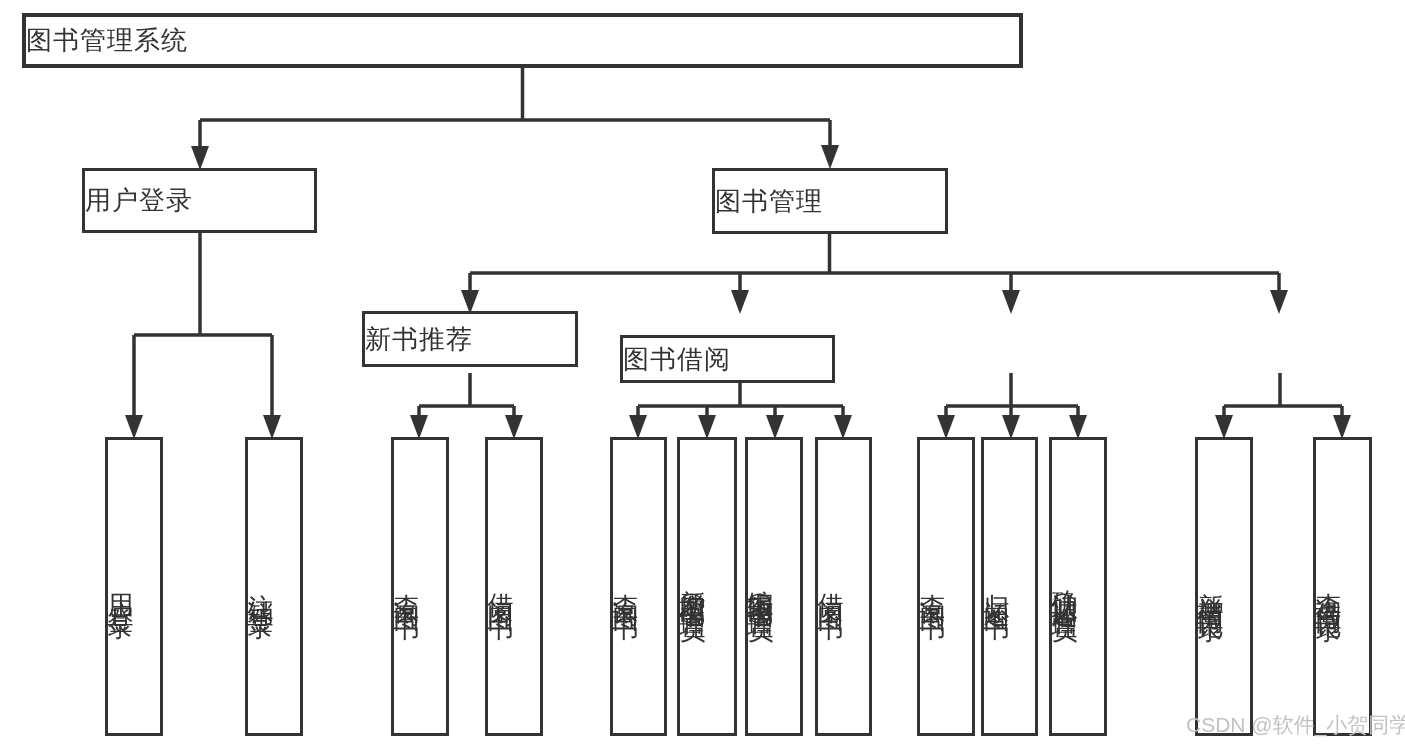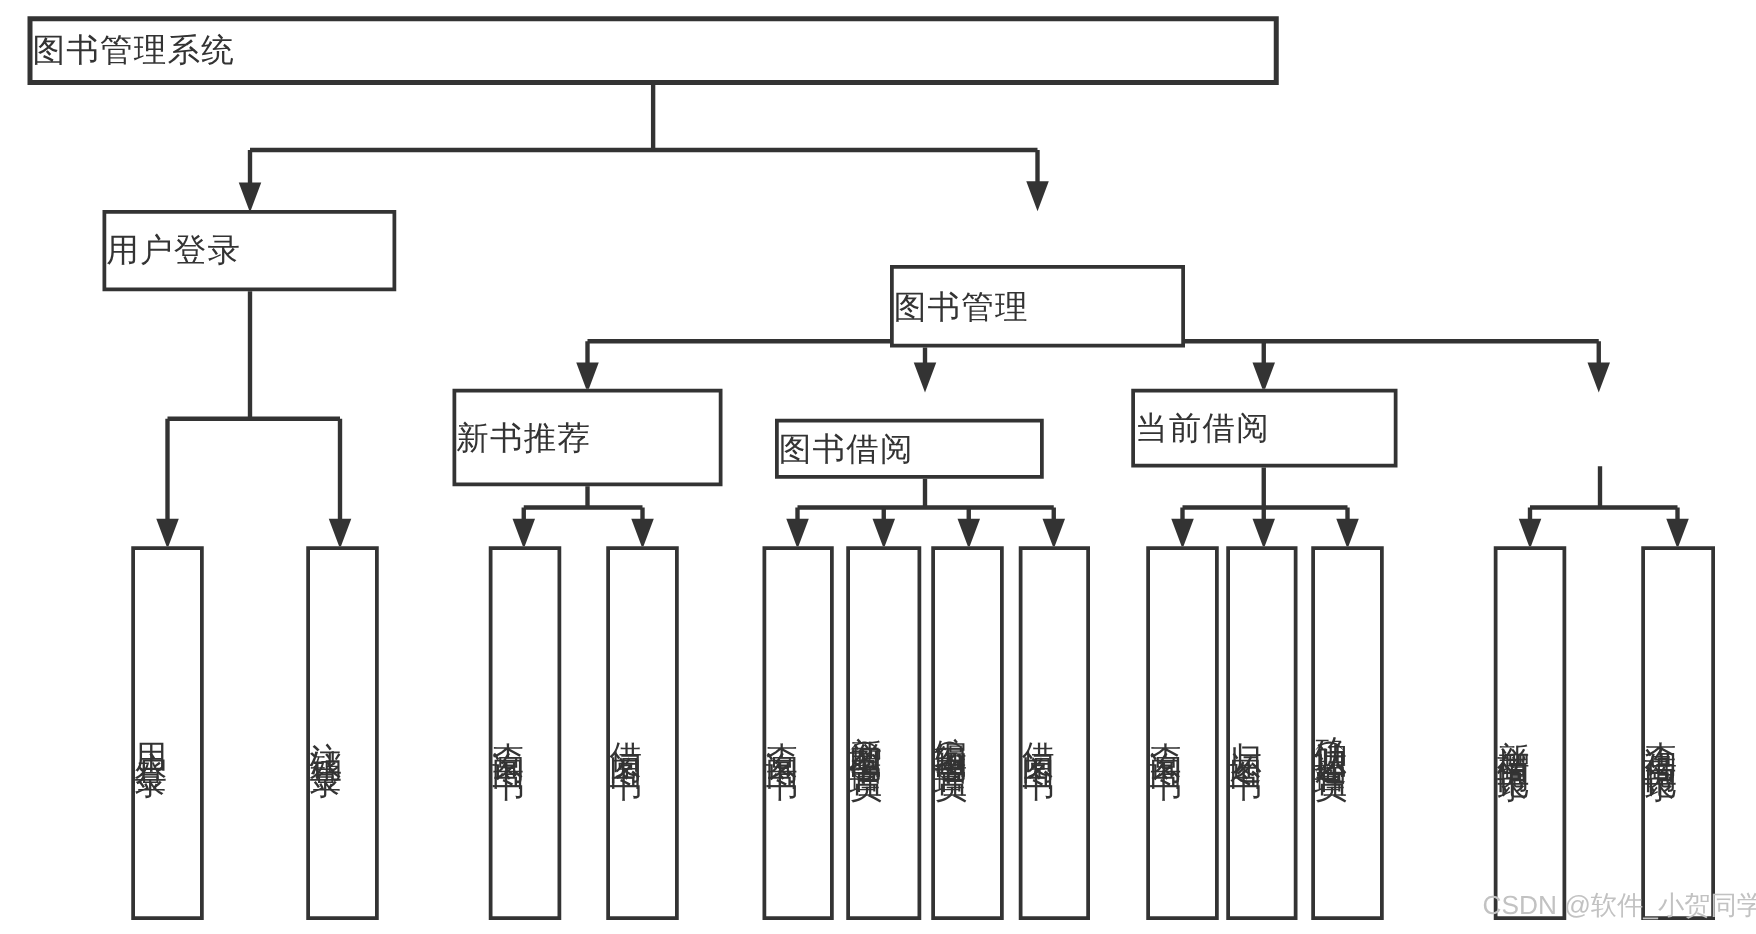--- a/index.html
+++ b/index.html
@@ -97,32 +97,29 @@
     <polygon class="head" points="1333,415 1351,415 1342,439"></polygon>
   </svg>
 
   <div class="box hbox root" style="left:22px;top:13px;width:1001px;height:55px;">
     <span class="lbl">图书管理系统</span>
   </div>
 
   <div class="box hbox" style="left:82px;top:168px;width:235px;height:65px;">
     <span class="lbl">用户登录</span>
   </div>
-  <div class="box hbox" style="left:712px;top:168px;width:236px;height:66px;margin-top:44px;">
+  <div class="box hbox" style="left:712px;top:168px;width:236px;height:66px;">
     <span class="lbl">图书管理</span>
   </div>
 
-  <div class="box hbox" style="left:362px;top:311px;width:216px;height:78px;">
+  <div class="box hbox" style="left:362px;top:311px;width:216px;height:56px;">
     <span class="lbl">新书推荐</span>
   </div>
   <div class="box hbox" style="left:620px;top:311px;width:215px;height:48px;margin-top:24px;">
     <span class="lbl">图书借阅</span>
-  </div>
-  <div class="box hbox" style="left:905px;top:311px;width:213px;height:63px;">
-    <span class="lbl">当前借阅</span>
   </div>
 
   <div class="box vbox" style="left:105px;top:437px;width:58px;height:299px;">
     <span class="lbl sp4">用户登录</span>
   </div>
   <div class="box vbox" style="left:245px;top:437px;width:58px;height:299px;">
     <span class="lbl sp4">注销登录</span>
   </div>
 
   <div class="box vbox" style="left:391px;top:437px;width:58px;height:299px;">

